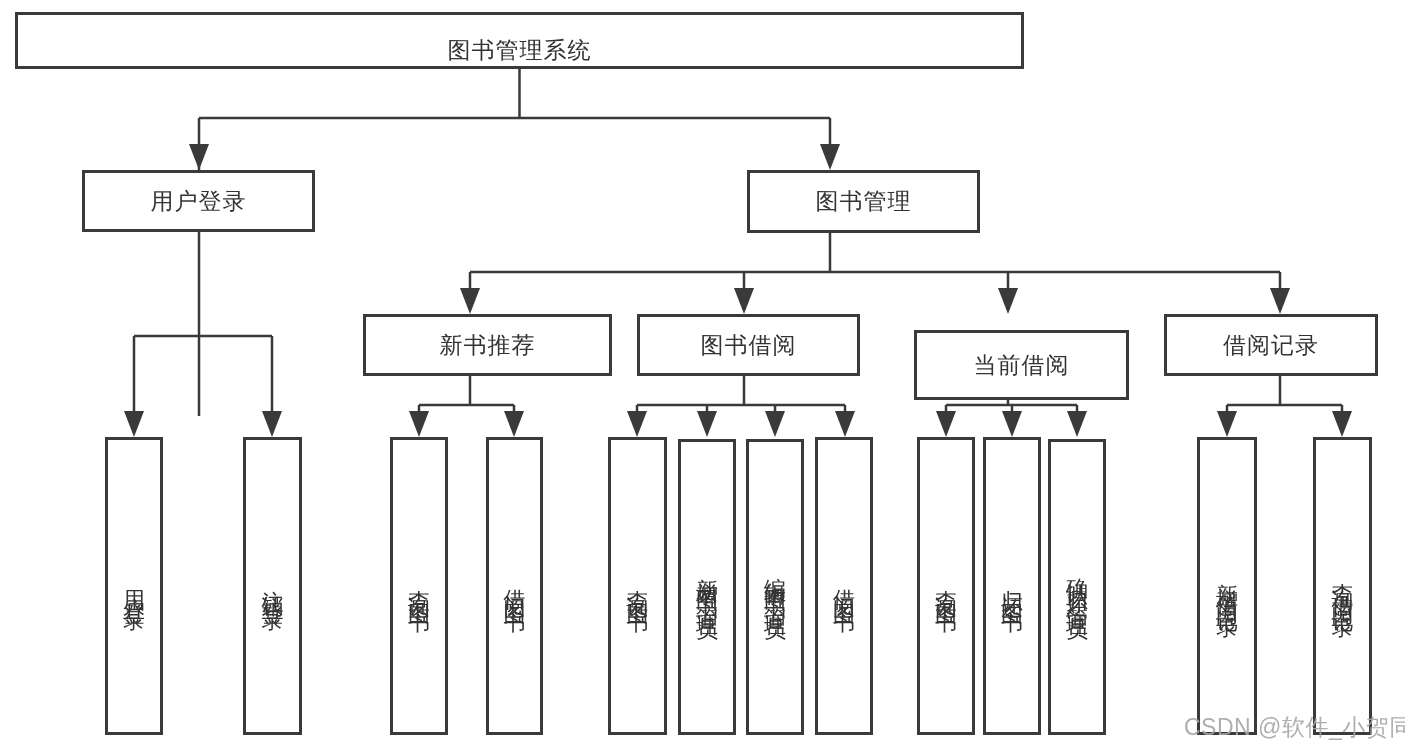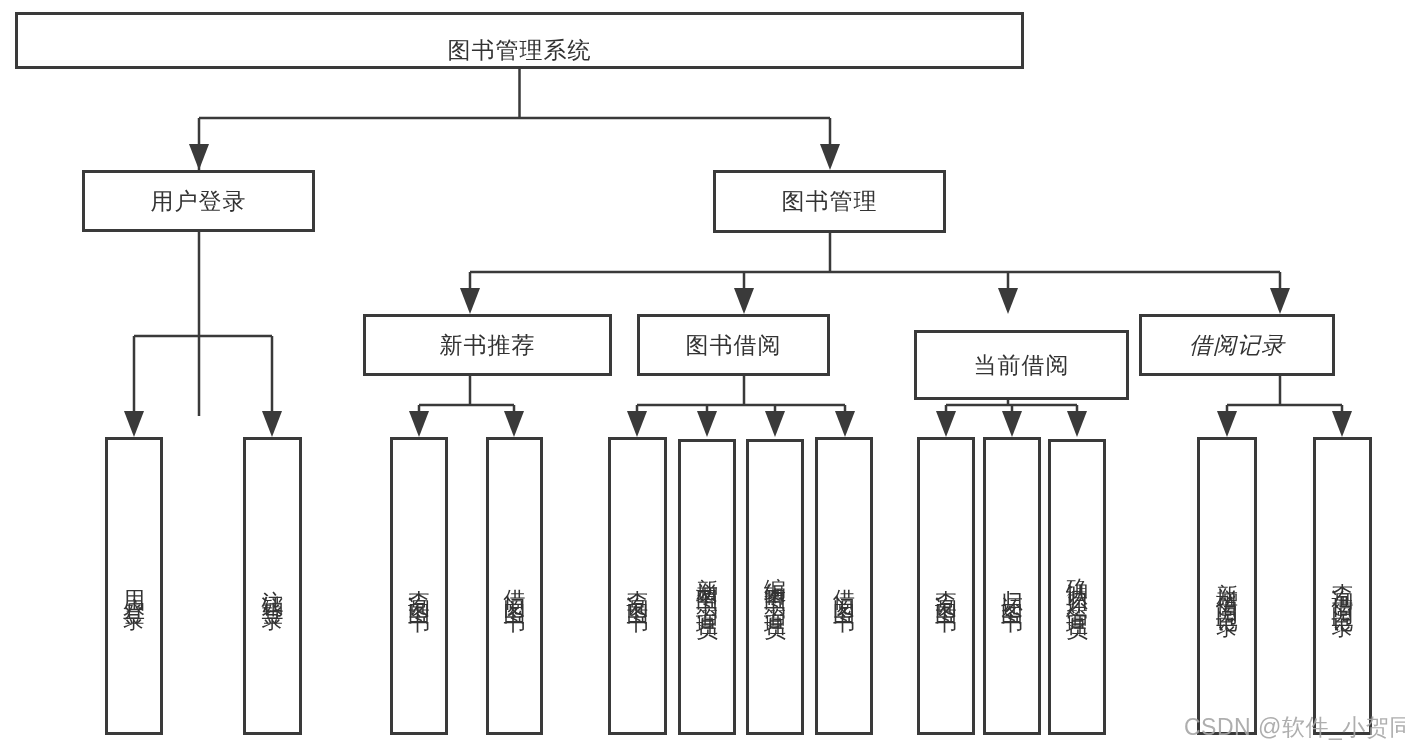--- a/index.html
+++ b/index.html
@@ -137,34 +137,34 @@
     </g>
   </svg>
 
   <div class="hbox" style="left:15px; top:12px; width:1009px; height:57px;align-items:flex-end;">
     <span>图书管理系统</span>
   </div>
 
   <div class="hbox" style="left:82px; top:170px; width:233px; height:62px;">
     <span>用户登录</span>
   </div>
-  <div class="hbox" style="left:713px; top:170px; width:233px; height:63px;">
+  <div class="hbox" style="left:747px; top:170px; width:233px; height:63px;">
     <span>图书管理</span>
   </div>
 
   <div class="hbox" style="left:363px; top:314px; width:249px; height:62px;">
     <span>新书推荐</span>
   </div>
-  <div class="hbox" style="left:637px; top:314px; width:193px; height:62px;">
+  <div class="hbox" style="left:637px; top:314px; width:223px; height:62px;">
     <span>图书借阅</span>
   </div>
   <div class="hbox" style="left:914px; top:314px; width:215px; height:70px;margin-top:16px;">
     <span>当前借阅</span>
   </div>
-  <div class="hbox" style="left:1139px; top:314px; width:196px; height:62px;font-style:italic;">
+  <div class="hbox" style="left:1164px; top:314px; width:214px; height:62px;">
     <span>借阅记录</span>
   </div>
 
   <div class="vbox" style="left:105px; top:437px; width:58px; height:298px;">
     <span>用户登录</span>
   </div>
   <div class="vbox" style="left:243px; top:437px; width:59px; height:298px;">
     <span>注销登录</span>
   </div>
 

